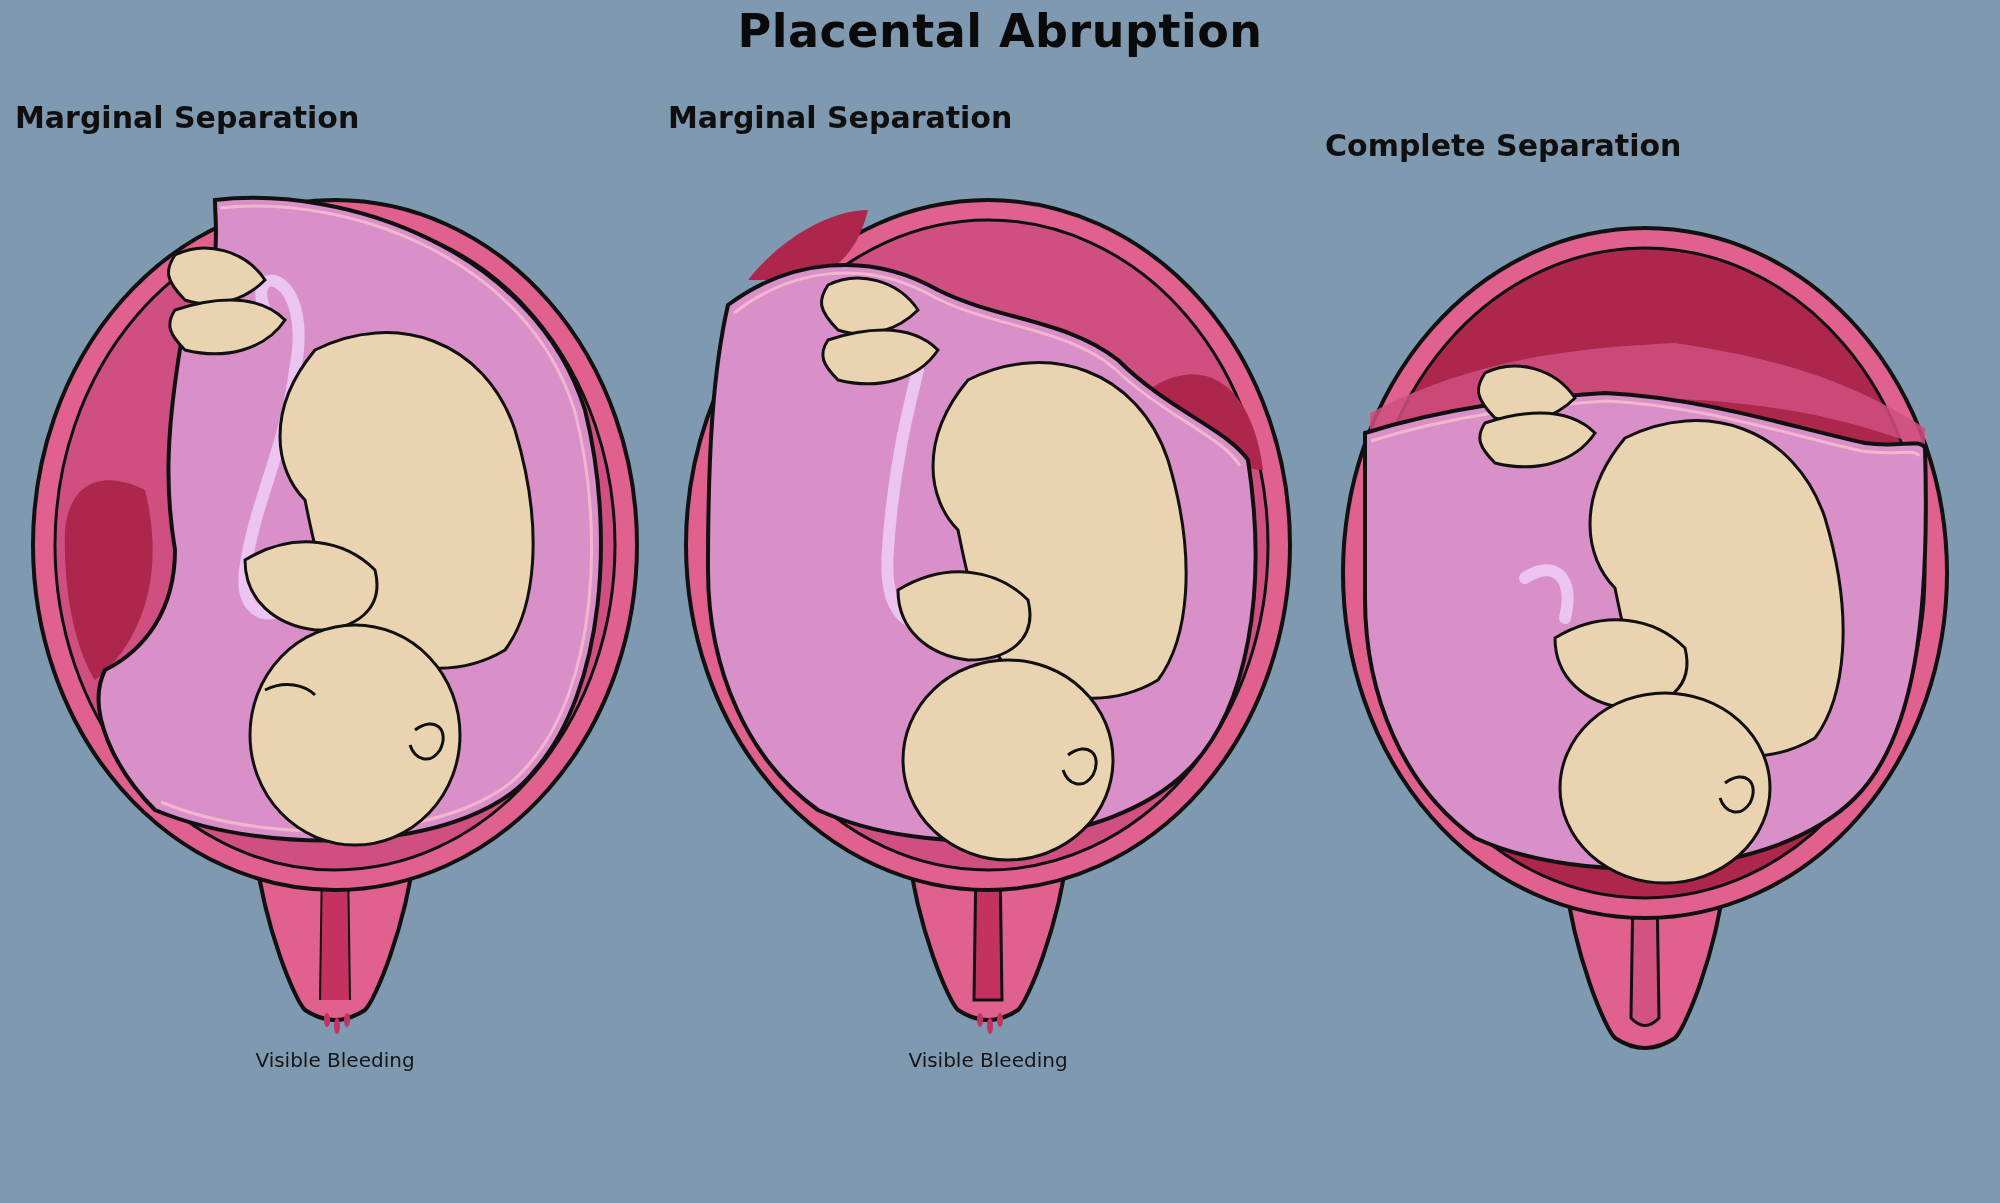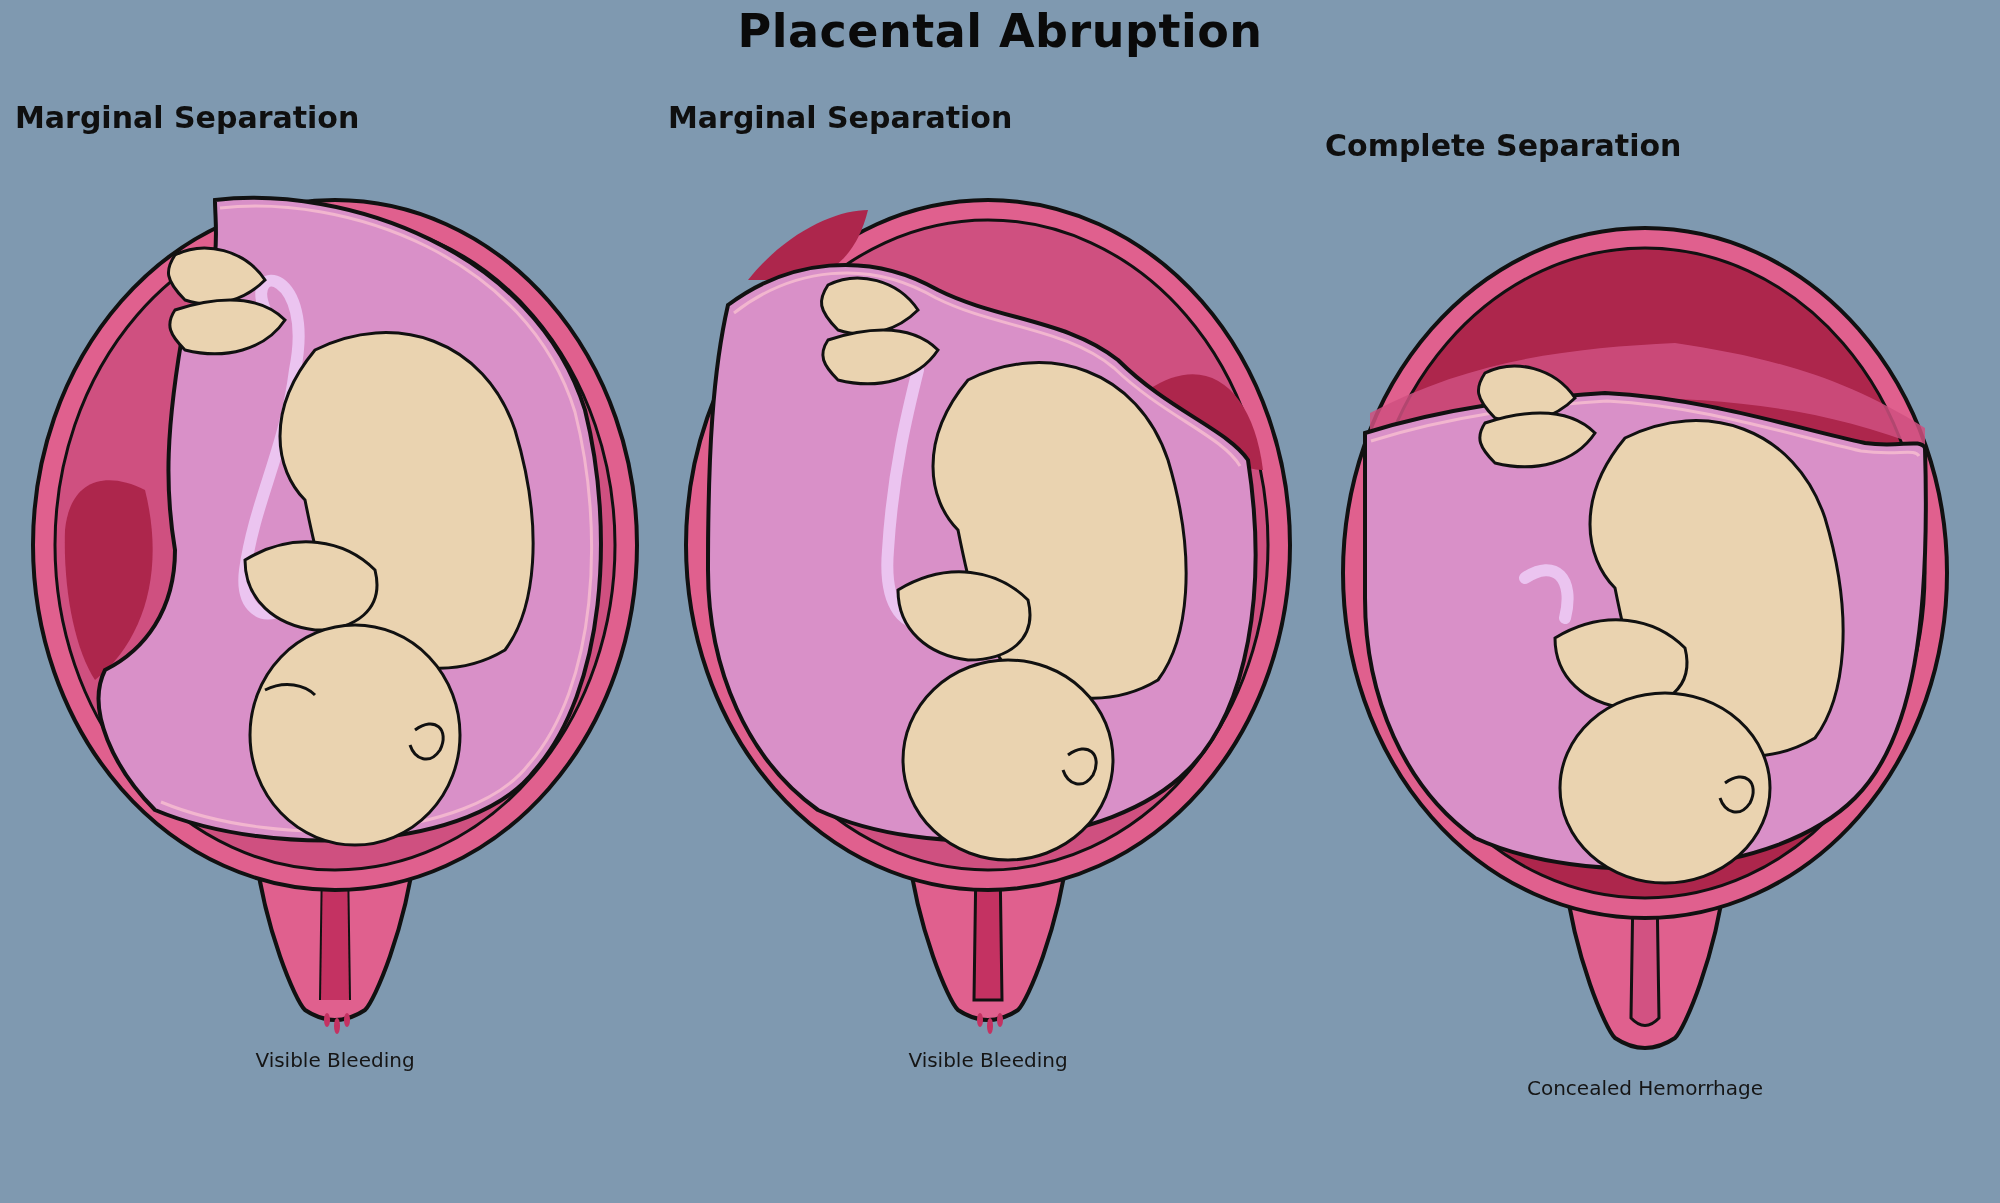--- a/index.html
+++ b/index.html
@@ -112,14 +112,13 @@
     <path d="M200 380 C230 360 250 380 240 420" fill="none" stroke="#ebc4f0" stroke-width="12" stroke-linecap="round"></path>
     <g stroke="#111" stroke-width="3" fill="#ead3b0">
       <path d="M300 240 C380 200 470 230 500 320 C530 420 520 500 490 540 C440 570 380 560 340 530 C310 490 300 440 290 390 C260 360 250 300 300 240 Z"></path>
       <path d="M160 175 C190 160 230 170 250 200 C230 220 200 230 170 220 C150 200 150 190 160 175 Z"></path>
       <path d="M160 225 C190 215 240 205 270 235 C250 265 210 275 170 265 C155 250 150 240 160 225 Z"></path>
       <path d="M230 440 C280 410 330 420 360 450 C370 490 340 510 300 510 C260 505 230 480 230 440 Z"></path>
       <ellipse cx="340" cy="590" rx="105" ry="95"></ellipse>
       <path d="M400 585 C420 570 435 585 425 605 C415 620 400 615 395 600" fill="#ead3b0"></path>
     </g>
   </svg>
-  <div class="panel-caption">Concealed Hemorrhage</div>
 </div>
 
 </body></html>

